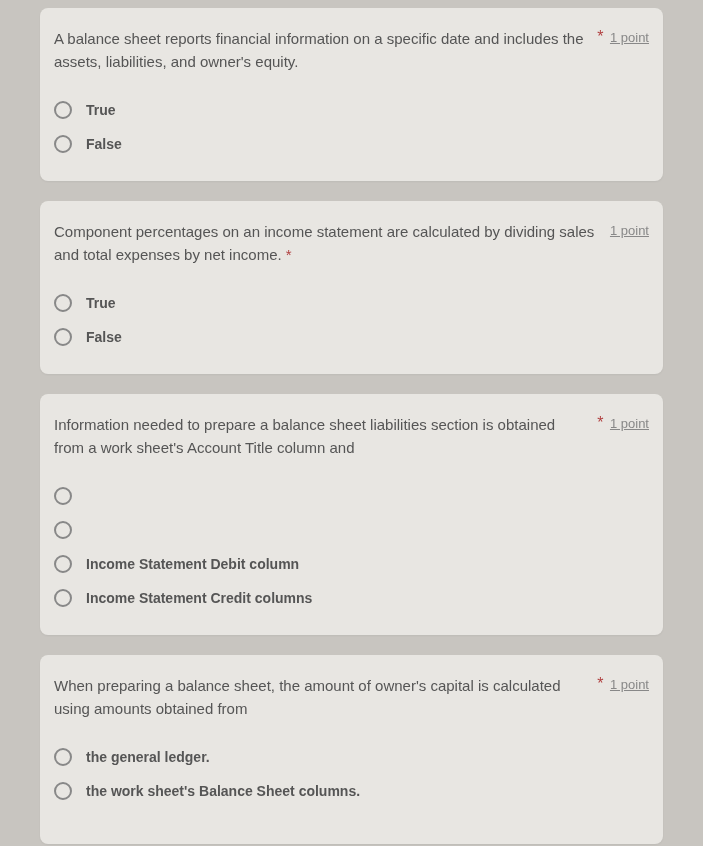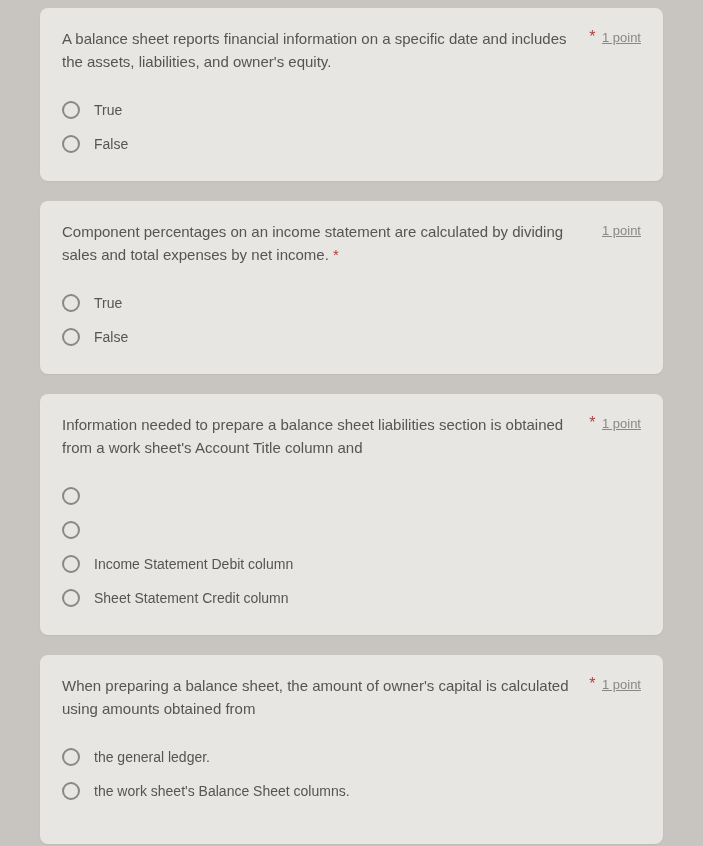--- a/index.html
+++ b/index.html
@@ -11,21 +11,21 @@
       background: #c8c5c0;
       font-family: Arial, sans-serif;
       width: 703px;
       height: 846px;
       padding: 8px 40px;
       overflow: hidden;
     }
     .question-card {
       background: #e8e6e2;
       border-radius: 8px;
-      padding: 20px 22px;
+      padding: 20px 14px;
       margin-bottom: 20px;
       box-shadow: 0 1px 2px rgba(0,0,0,0.05);
     }
     .question-header {
       display: flex;
       justify-content: space-between;
       align-items: flex-start;
       margin-bottom: 20px;
     }
     .question-text {
@@ -54,20 +54,21 @@
       width: 18px;
       height: 18px;
       border: 2px solid #888;
       border-radius: 50%;
       margin-right: 14px;
       flex-shrink: 0;
     }
     .option-label {
       color: #555;
       font-size: 14px;
+      font-weight: bold;
     }
   </style>
 </head>
 <body>
 
 <div class="question-card">
   <div class="question-header">
     <div class="question-text">
       <span>A balance sheet reports financial information on a specific date and includes the assets, liabilities, and owner's equity.</span>
     </div>
@@ -121,21 +122,21 @@
   </div>
   <div class="option-row">
     <div class="radio"></div>
   </div>
   <div class="option-row">
     <div class="radio"></div>
     <span class="option-label">Income Statement Debit column</span>
   </div>
   <div class="option-row">
     <div class="radio"></div>
-    <span class="option-label">Sheet Statement Credit column</span>
+    <span class="option-label">Income Statement Credit columns</span>
   </div>
 </div>
 
 <div class="question-card">
   <div class="question-header">
     <div class="question-text">
       <span>When preparing a balance sheet, the amount of owner's capital is calculated using amounts obtained from</span>
     </div>
     <div>
       <span class="required">*</span>

